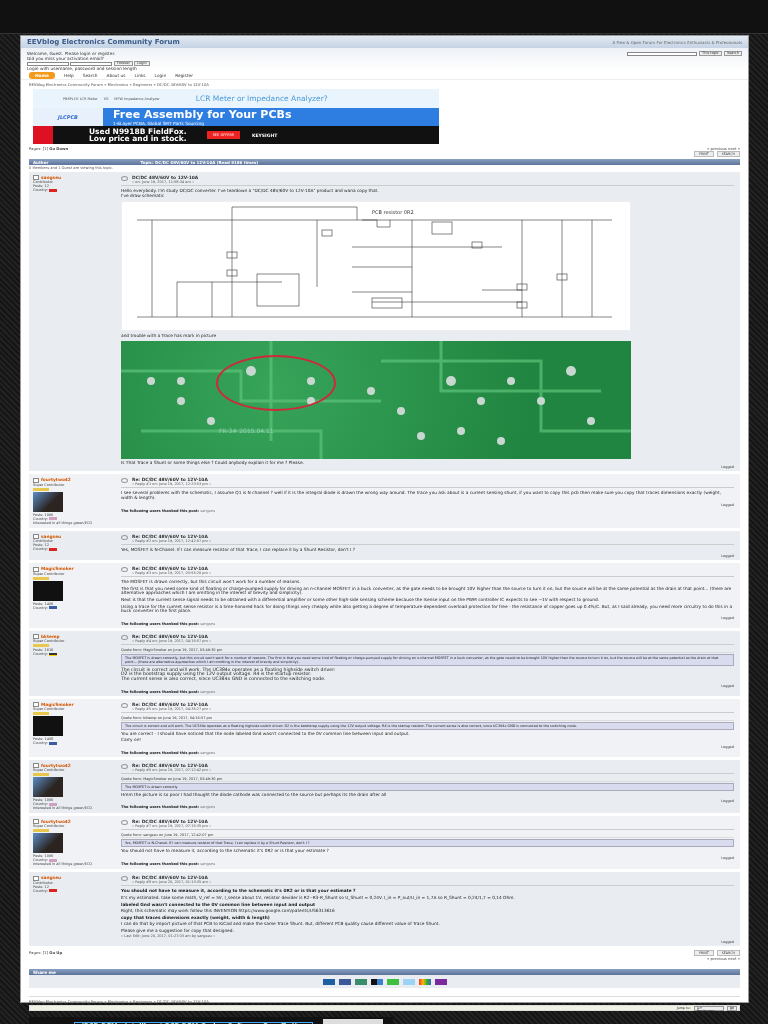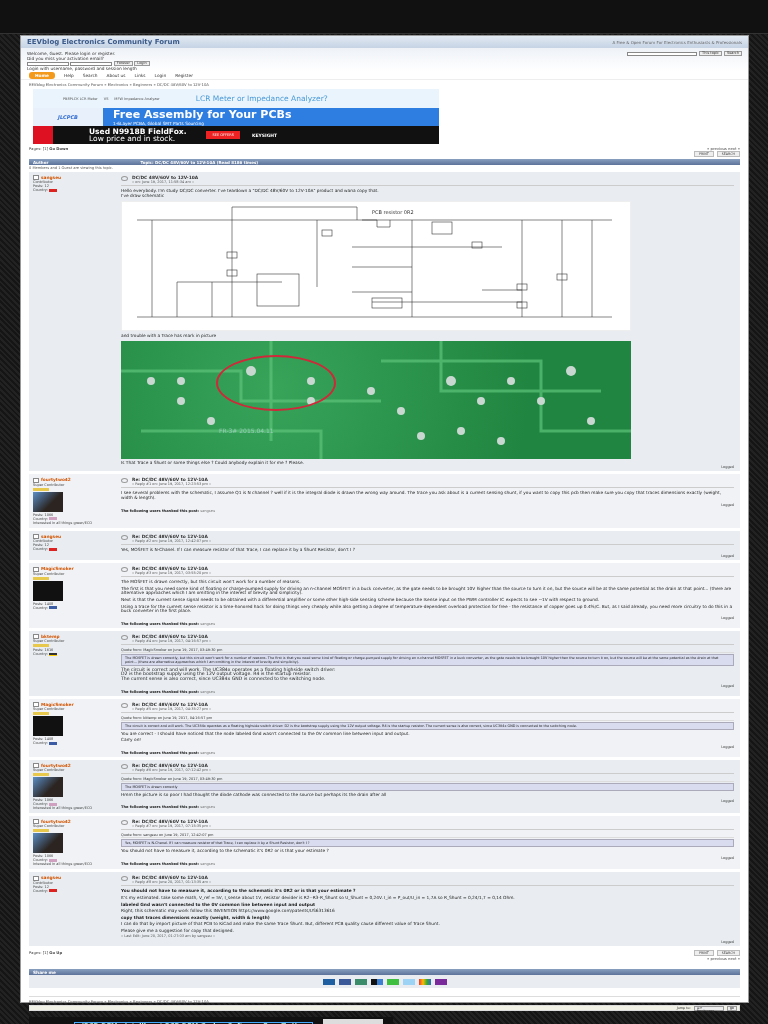--- a/index.html
+++ b/index.html
@@ -122,21 +122,21 @@
     <div class="ad2">
       <div class="logo">JLCPCB</div>
       <div class="mid">
         <b>Free Assembly for Your PCBs</b>
         <span>1-6Layer PCBA, Global SMT Parts Sourcing</span>
       </div>
     </div>
     <div class="ad3">
       <div class="txt">
         <div>Used N9918B FieldFox.</div>
-        <div style="font-weight:normal">Low price and in stock.</div>
+        <div style="font-weight:bold">Low price and in stock.</div>
       </div>
       <span class="offer">SEE OFFERS</span>
       <span class="brand">KEYSIGHT</span>
     </div>
   </div>
 
   <div class="pagesrow">
     <span><span>Pages: [1]</span> <b>Go Down</b></span>
     <span class="r">
       <div>« previous next »</div>

